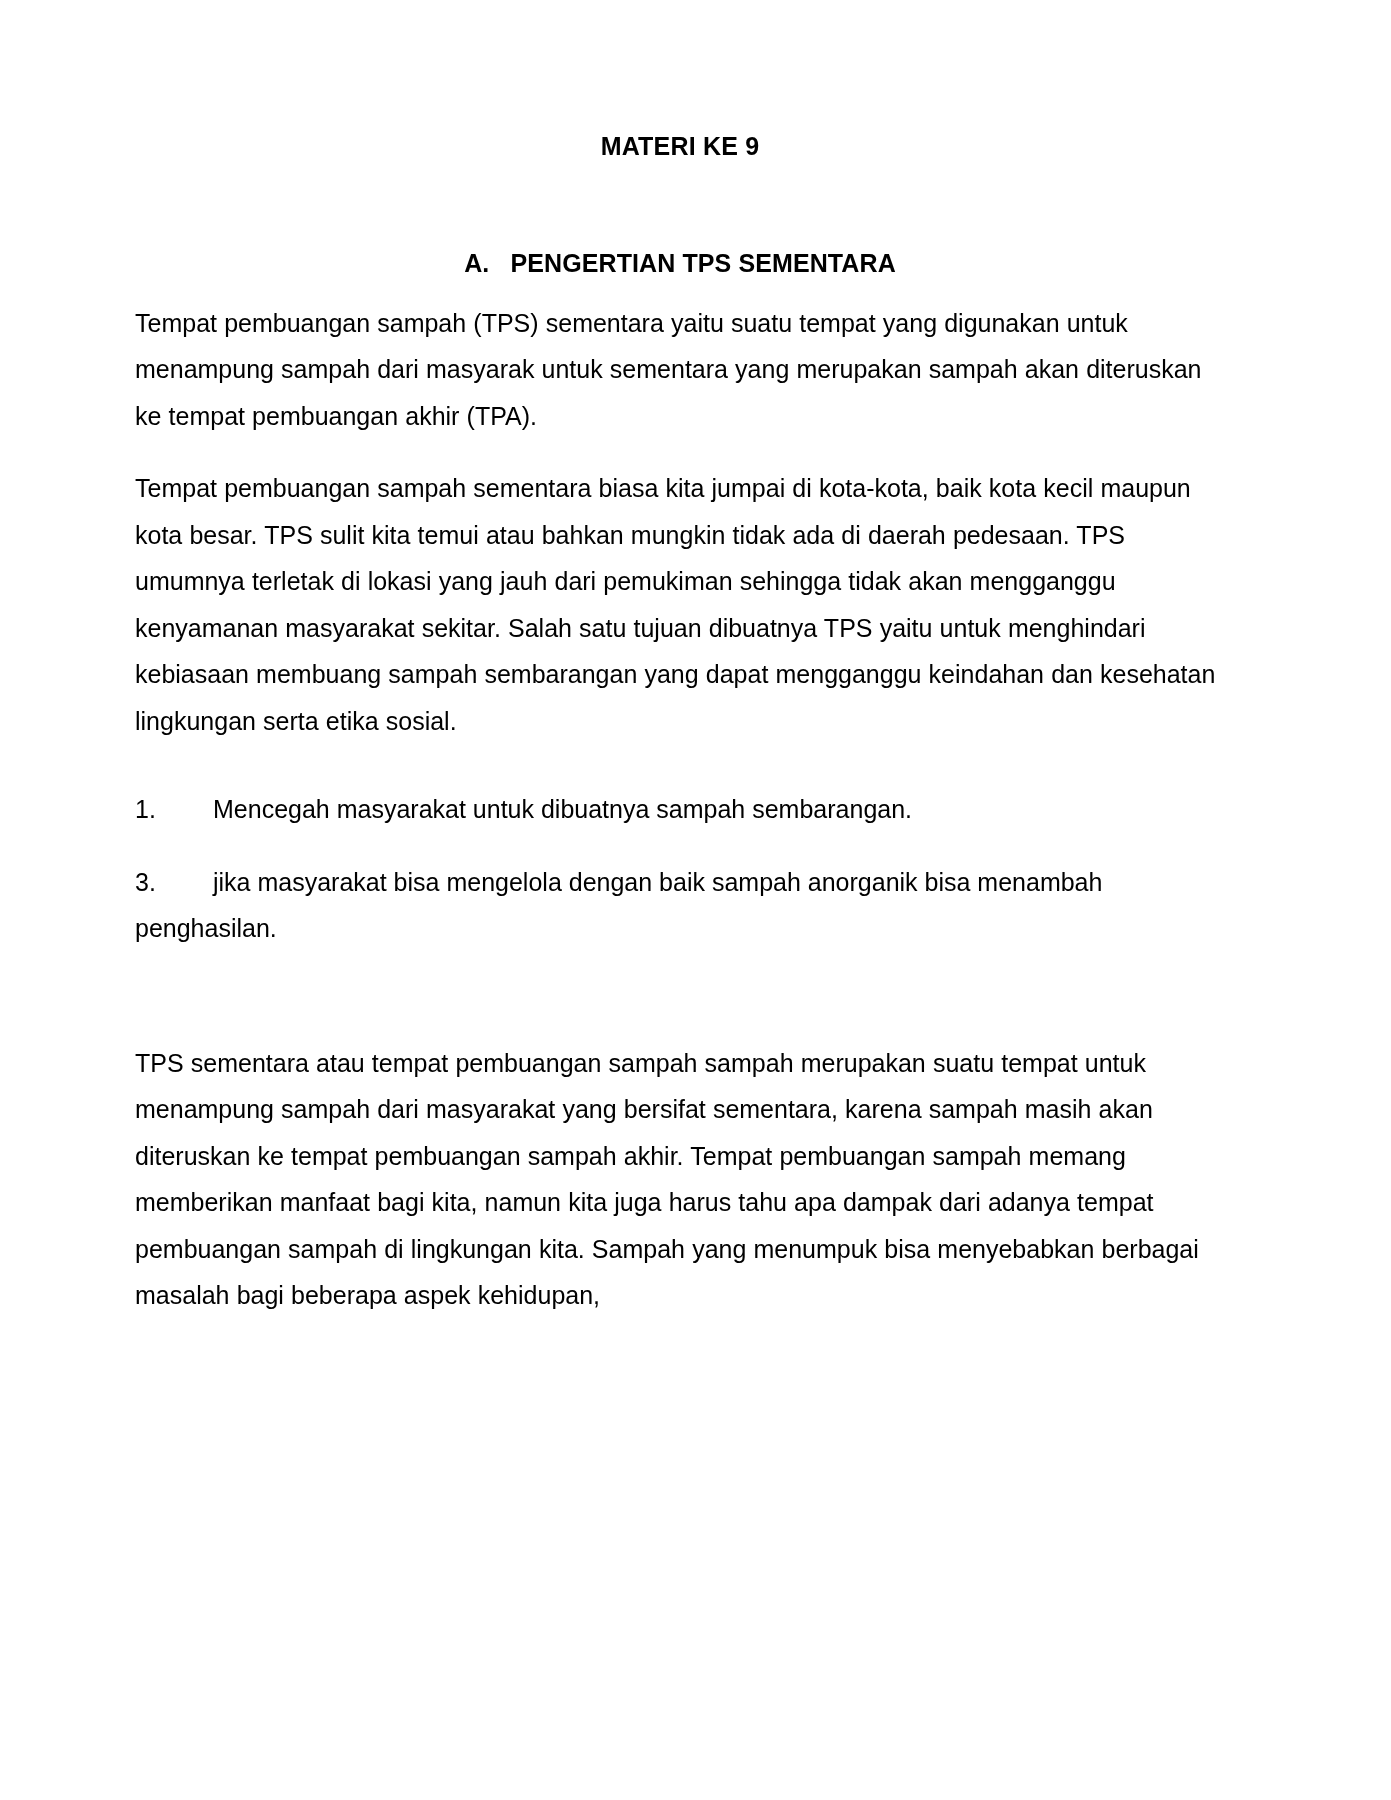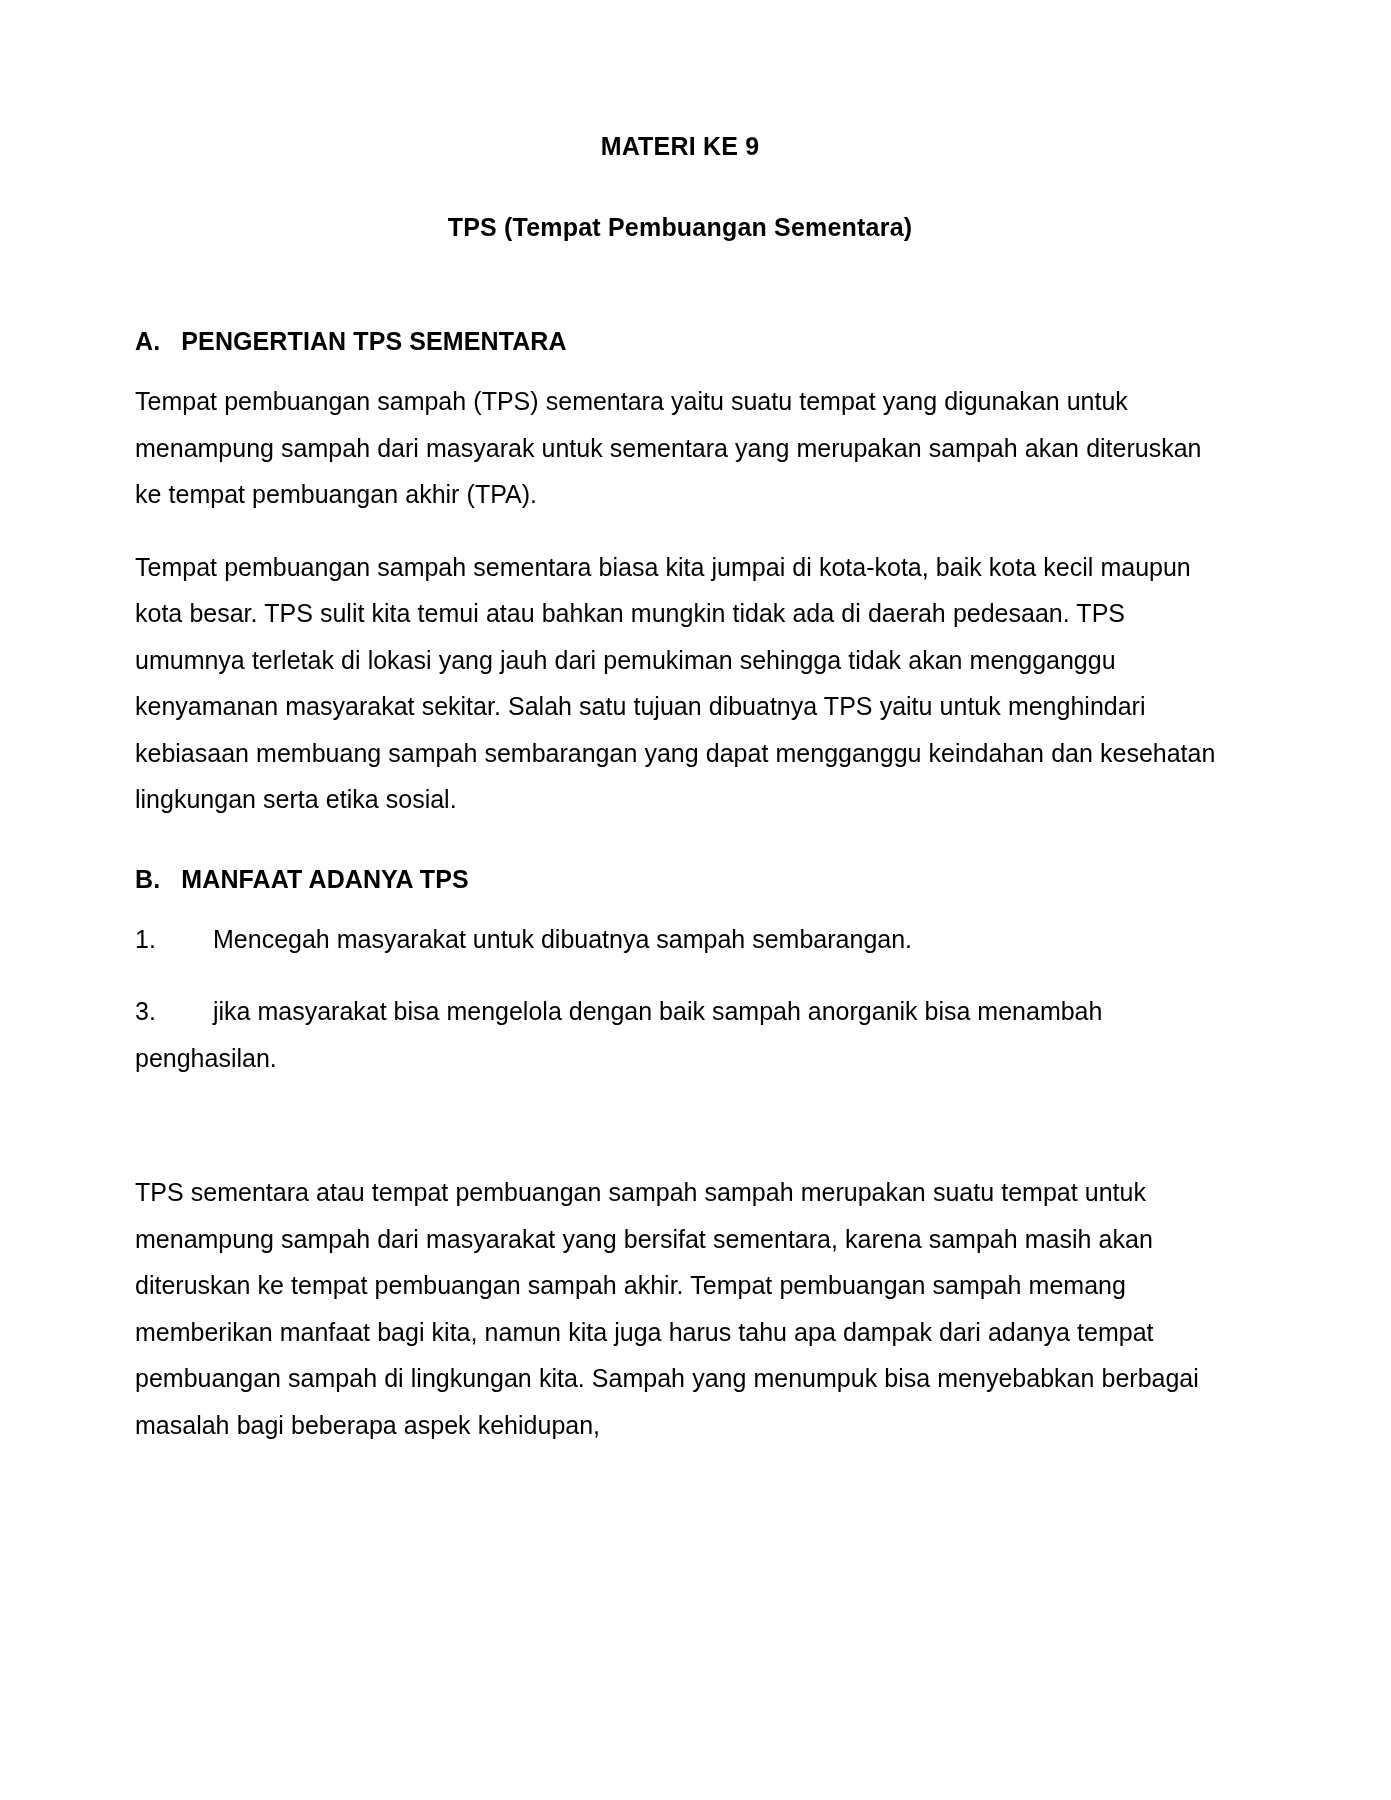--- a/index.html
+++ b/index.html
@@ -51,20 +51,21 @@
     line-height: 1.3;
     margin: 48px 0 0 0;
   }
 
   .section-heading {
     font-size: 25px;
     font-weight: bold;
     letter-spacing: 0.1px;
     margin: 0 0 22px 0;
     white-space: pre;
+    text-align: center;
   }
 
   .spacer-xl { height: 84px; }
   .spacer-lg { height: 62px; }
   .spacer-sm { height: 16px; }
 
   p.para {
     font-size: 25px;
     line-height: 1.86;
     margin: 0 0 26px 0;
@@ -100,35 +101,33 @@
   }
 </style>
 </head>
 <body>
 
 <div class="page" style="background: rgb(255, 255, 255); color: rgb(0, 0, 0);">
   <div class="doc-body">
 
     <div class="title-block">
       <div class="doc-title">MATERI KE 9</div>
-      <div class="doc-subtitle">TPS (Tempat Pembuangan Sementara)</div>
     </div>
 
     <div class="spacer-xl"></div>
 
     <div class="section">
       <div class="section-heading">A.   PENGERTIAN TPS SEMENTARA</div>
       <p class="para">Tempat pembuangan sampah (TPS) sementara yaitu suatu tempat yang digunakan untuk menampung sampah dari masyarak untuk sementara yang merupakan sampah akan diteruskan ke tempat pembuangan akhir (TPA).</p>
       <p class="para">Tempat pembuangan sampah sementara biasa kita jumpai di kota-kota, baik kota kecil maupun kota besar. TPS sulit kita temui atau bahkan mungkin tidak ada di daerah pedesaan. TPS umumnya terletak di lokasi yang jauh dari pemukiman sehingga tidak akan mengganggu kenyamanan masyarakat sekitar. Salah satu tujuan dibuatnya TPS yaitu untuk menghindari kebiasaan membuang sampah sembarangan yang dapat mengganggu keindahan dan kesehatan lingkungan serta etika sosial.</p>
     </div>
 
     <div class="spacer-sm"></div>
 
     <div class="section">
-      <div class="section-heading">B.   MANFAAT ADANYA TPS</div>
       <ul class="list">
         <li class="list-item">
           <span class="list-num">1.</span><span class="list-text">Mencegah masyarakat untuk dibuatnya sampah sembarangan.</span>
         </li>
         <li class="list-item wrap">
           <span class="list-num">3.</span><span class="list-text">jika masyarakat bisa mengelola dengan baik sampah anorganik bisa menambah penghasilan.</span>
         </li>
       </ul>
     </div>
 

